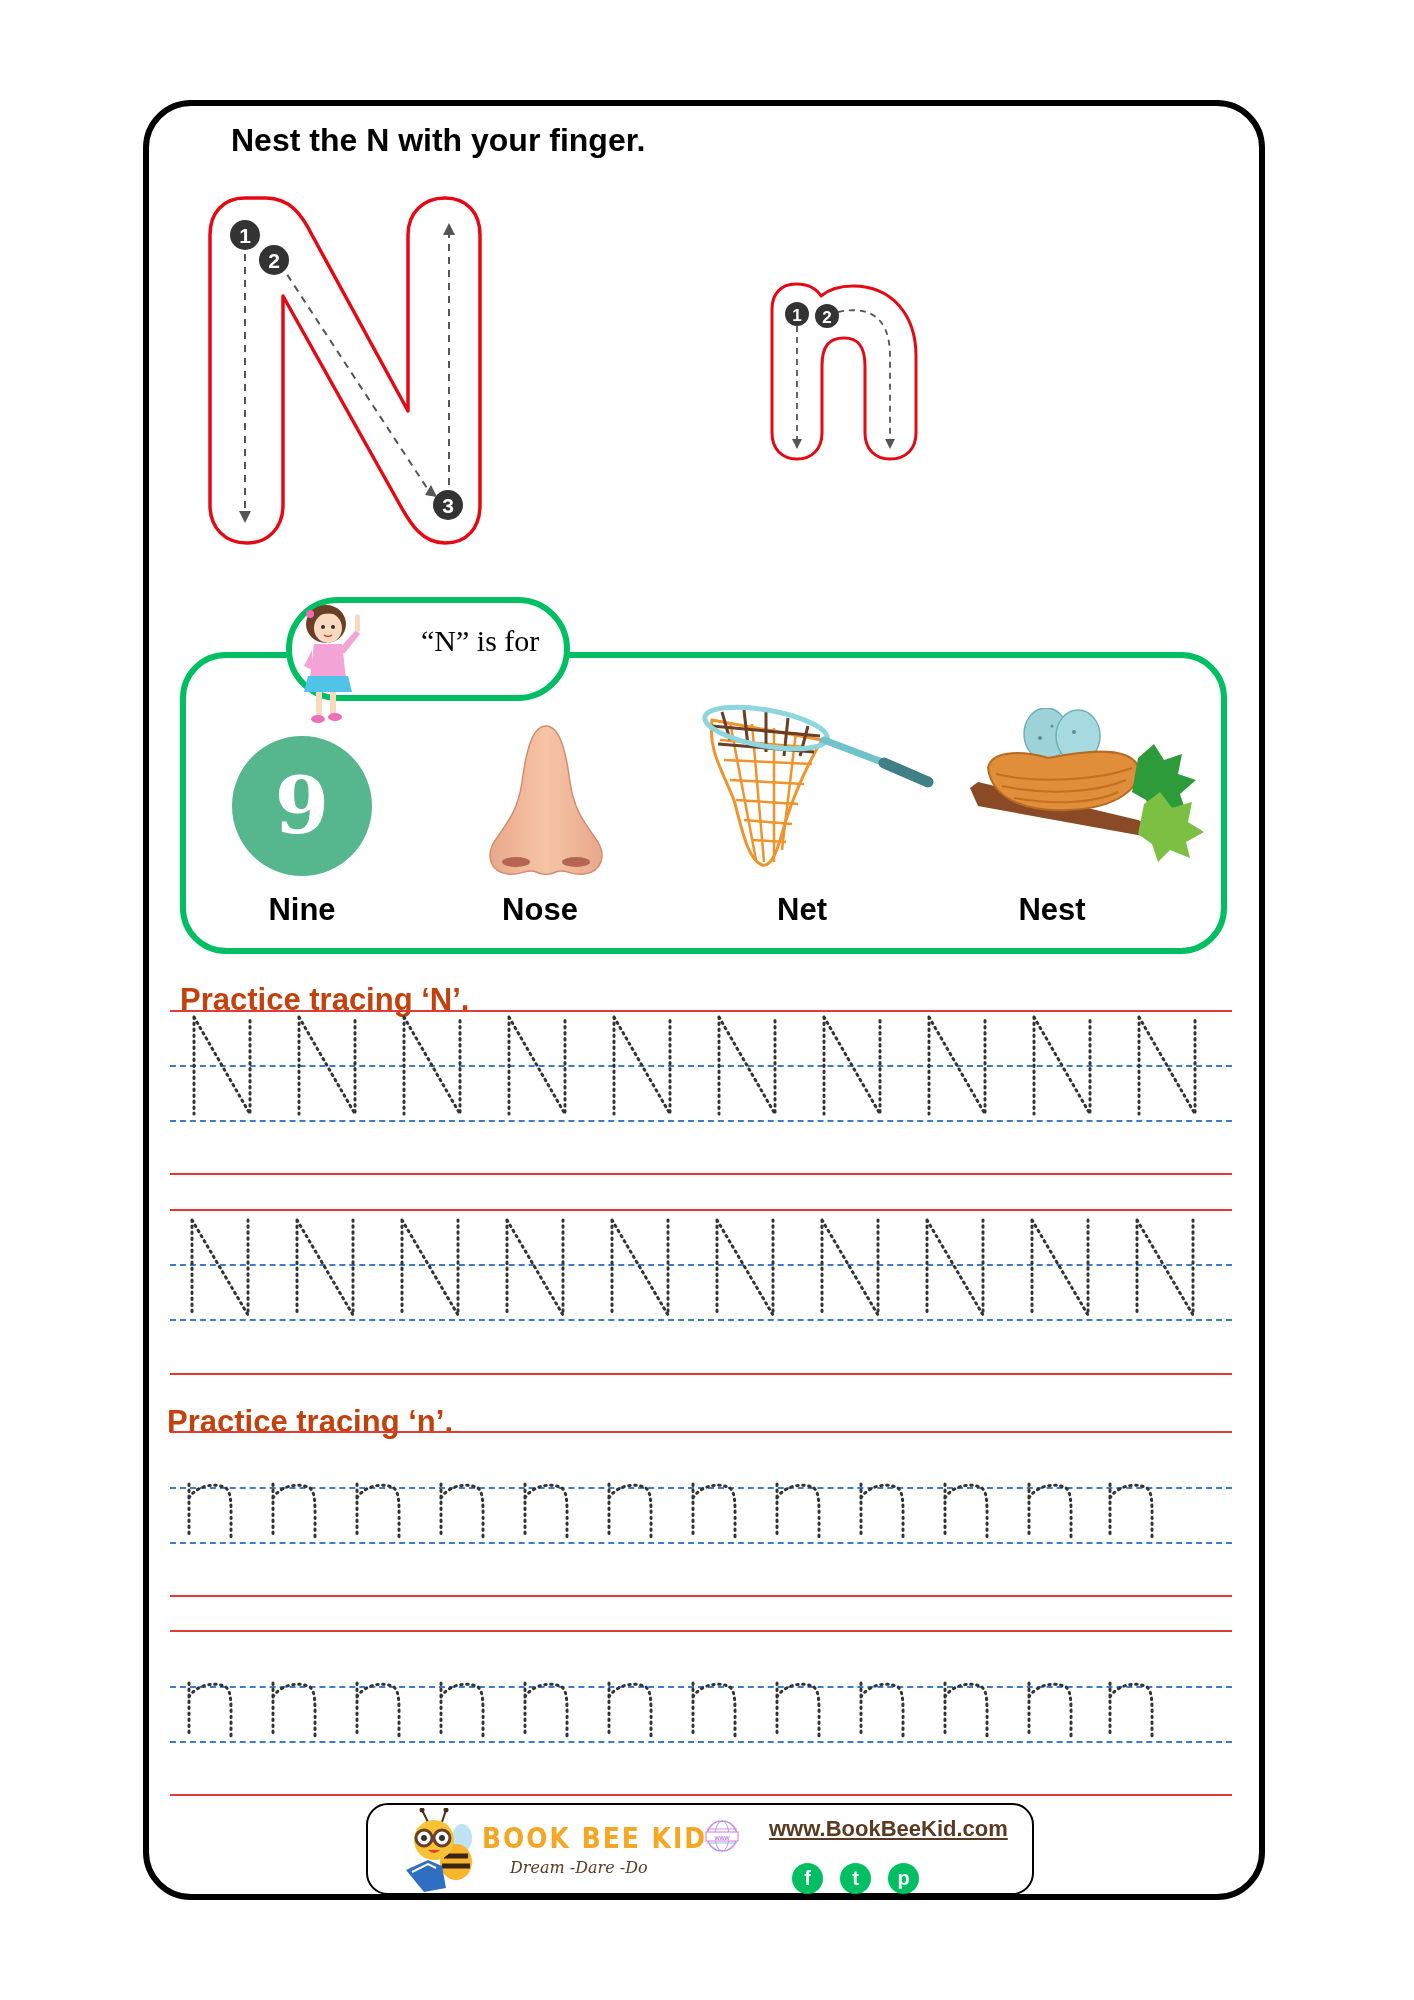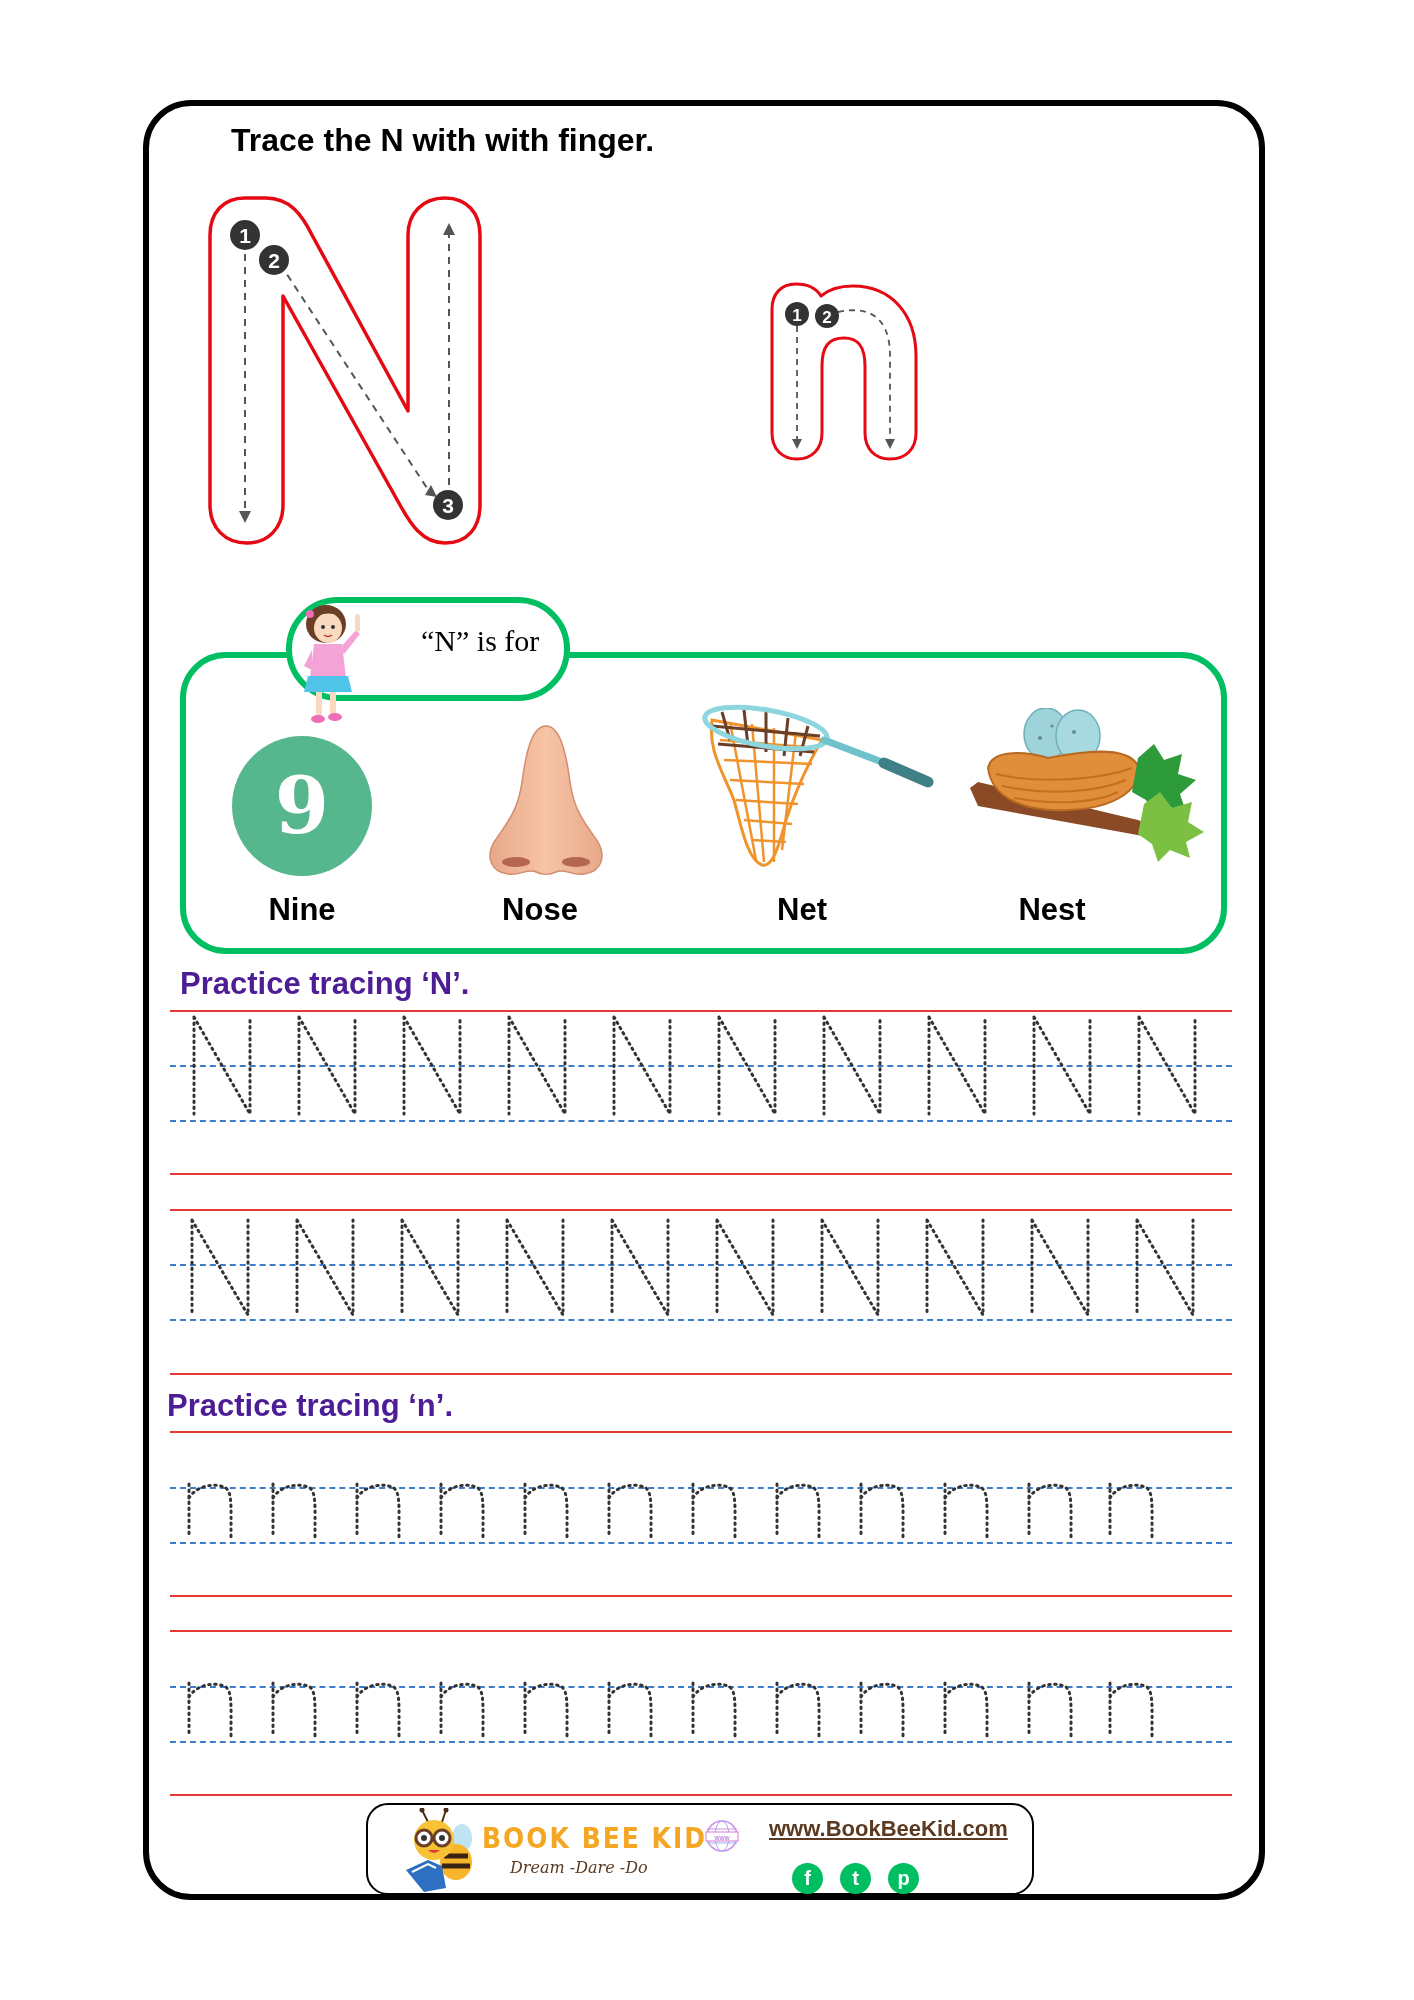--- a/index.html
+++ b/index.html
@@ -7,21 +7,21 @@
   .abs { position: absolute; }
   .page-border {
     position: absolute; left: 143px; top: 100px; width: 1122px; height: 1800px;
     border: 6px solid #000; border-radius: 48px; box-sizing: border-box;
   }
   .title {
     position: absolute; left: 231px; top: 122px; font-size: 32px; font-weight: bold; color: #000;
     white-space: nowrap; letter-spacing: 0px;
   }
   .heading {
-    position: absolute; font-size: 31px; font-weight: bold; color: #4c1d95; white-space: nowrap;
+    position: absolute; font-size: 31px; font-weight: bold; color: #c2410c; white-space: nowrap; margin-top: 16px;
   }
   .green-box {
     position: absolute; left: 180px; top: 652px; width: 1047px; height: 302px;
     border: 6px solid #00BF63; border-radius: 46px; box-sizing: border-box; background: #fff;
   }
   .pill {
     position: absolute; left: 286px; top: 597px; width: 284px; height: 104px;
     border: 6px solid #00BF63; border-radius: 52px; box-sizing: border-box; background: #fff;
   }
   .pill-text {
@@ -59,21 +59,21 @@
   .social {
     position: absolute; top: 1863px; width: 31px; height: 31px; border-radius: 50%; background: #00BF63;
     color: #fff; font-weight: bold; font-size: 20px; line-height: 31px; text-align: center;
   }
 </style>
 </head>
 <body>
 
 <div class="page-border"></div>
 
-<div class="title">Trace the N with with finger.</div>
+<div class="title">Nest the N with your finger.</div>
 
 <svg class="abs" style="left:205px;top:193px" width="280" height="355" viewBox="0 0 280 355">
   <path d="M40,5 C18,5 5,20 5,42 L5,312 C5,335 20,350 42,350 C63,350 78,335 78,312 L78,103 L195,312 C205,330 217,350 240,350 C262,350 275,335 275,312 L275,42 C275,20 262,5 240,5 C218,5 203,20 203,42 L203,218 L107,42 C97,22 85,5 61,5 Z" fill="#ffffff" stroke="#E50914" stroke-width="3.5" stroke-linejoin="round"></path>
 
   <line x1="40" y1="35" x2="40" y2="320" stroke="#555" stroke-width="2" stroke-dasharray="7,6"></line>
   <polygon points="34,318 46,318 40,330" fill="#555"></polygon>
 
   <line x1="68" y1="60" x2="222" y2="295" stroke="#555" stroke-width="2" stroke-dasharray="7,6"></line>
   <polygon points="220,302 232,304 226,292" fill="#555" transform="rotate(0)"></polygon>
 

